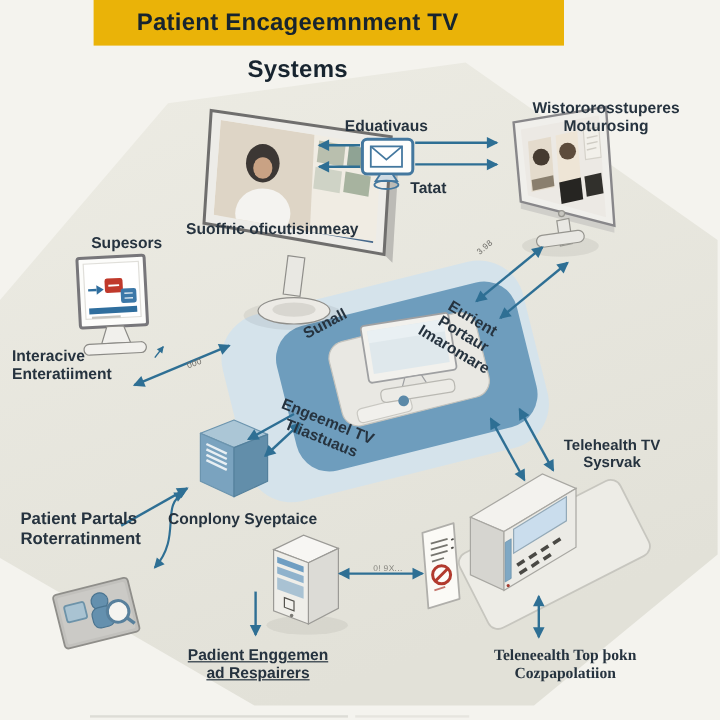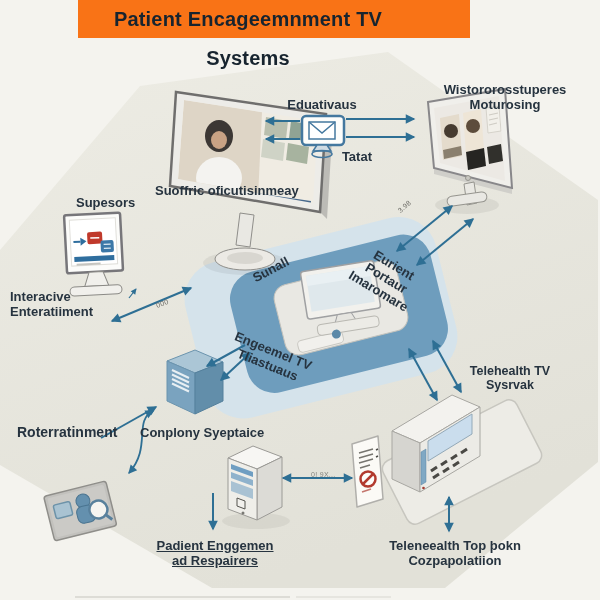--- a/index.html
+++ b/index.html
@@ -1,19 +1,19 @@
 <!DOCTYPE html>
 <html><head>
 <meta charset="utf-8">
 <style>
   html,body{margin:0;padding:0;background:#ffffff;}
   .stage{position:relative;width:600px;height:600px;background:#f4f3ee;overflow:hidden;
          font-family:"Liberation Sans",sans-serif;}
   svg{position:absolute;left:0;top:0;}
-  .titlebar{position:absolute;left:78px;top:0;width:392px;height:38px;background:#f97316;}
+  .titlebar{position:absolute;left:78px;top:0;width:392px;height:38px;background:#eab308;}
   .titletext{font-size:20px;font-weight:bold;color:#17242f;text-align:center;line-height:39px;
              padding-right:52px;letter-spacing:.2px;}
   .lbl{position:absolute;font-weight:bold;color:#26333f;font-size:13px;line-height:1.15;
        white-space:nowrap;}
   .ctr{text-align:center;white-space:normal;}
   .tiny{position:absolute;font-size:7px;font-weight:normal;color:#6e6d68;letter-spacing:.3px;}
   .rot{transform-origin:0 0;}
   .baseline-frag{position:absolute;height:2px;background:#dddcd6;}
 </style>
 </head>
@@ -244,31 +244,32 @@
   <div>Engeemel TV</div>
   <div>Tliastuaus</div>
 </div>
 
 <div class="lbl ctr" style="left:450px;top:364px;width:120px;font-size:12.5px;">
   <div>Telehealth TV</div>
   <div>Sysrvak</div>
 </div>
 
 <div class="lbl" style="left:17px;top:424px;font-size:14px;">
+  <div>Patient Partals</div>
   <div>Roterratinment</div>
 </div>
 
 <div class="lbl" style="left:140px;top:426px;">Conplony Syeptaice</div>
 
 <div class="lbl ctr" style="left:140px;top:539px;width:150px;text-decoration:underline;">
   <div>Padient Enggemen</div>
   <div>ad Respairers</div>
 </div>
 
-<div class="lbl ctr" style="left:376px;top:539px;width:158px;">
+<div class="lbl ctr" style="left:392px;top:539px;width:158px;font-family:Liberation Serif, serif;">
   <div>Teleneealth Top þokn</div>
   <div>Cozpapolatiion</div>
 </div>
 
 <div class="tiny" style="left:397px;top:203px;transform:rotate(-41deg);">3.98</div>
 <div class="tiny" style="left:156px;top:300px;transform:rotate(-21deg);">000</div>
 <div class="tiny" style="left:311px;top:471px;color:#85847e;">0! 9X...</div>
 
 <div class="baseline-frag" style="left:75px;top:596px;width:215px;"></div>
 <div class="baseline-frag" style="left:296px;top:596px;width:95px;background:#e6e5df;"></div>

